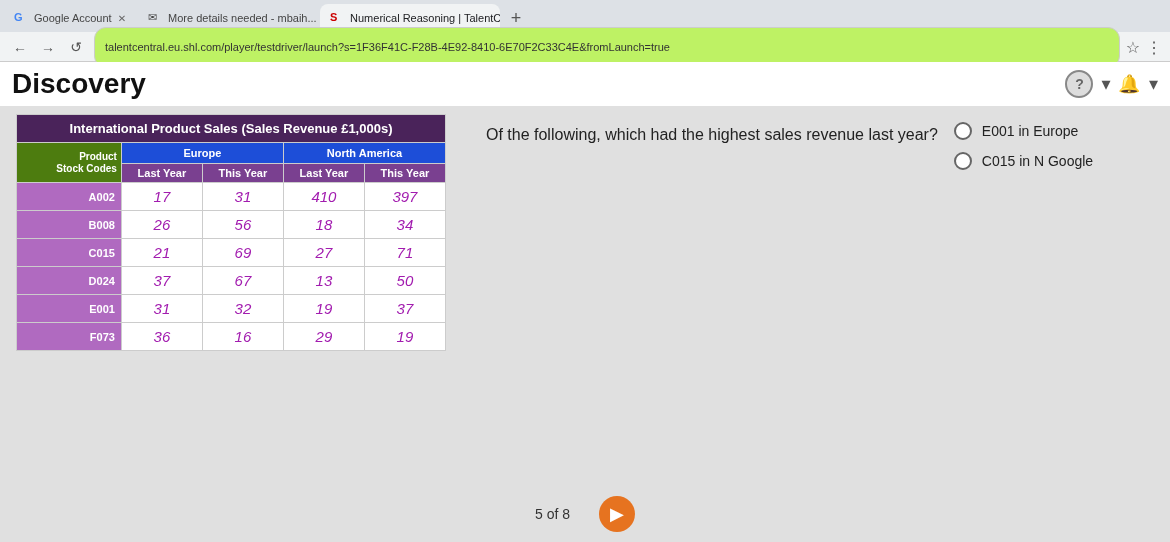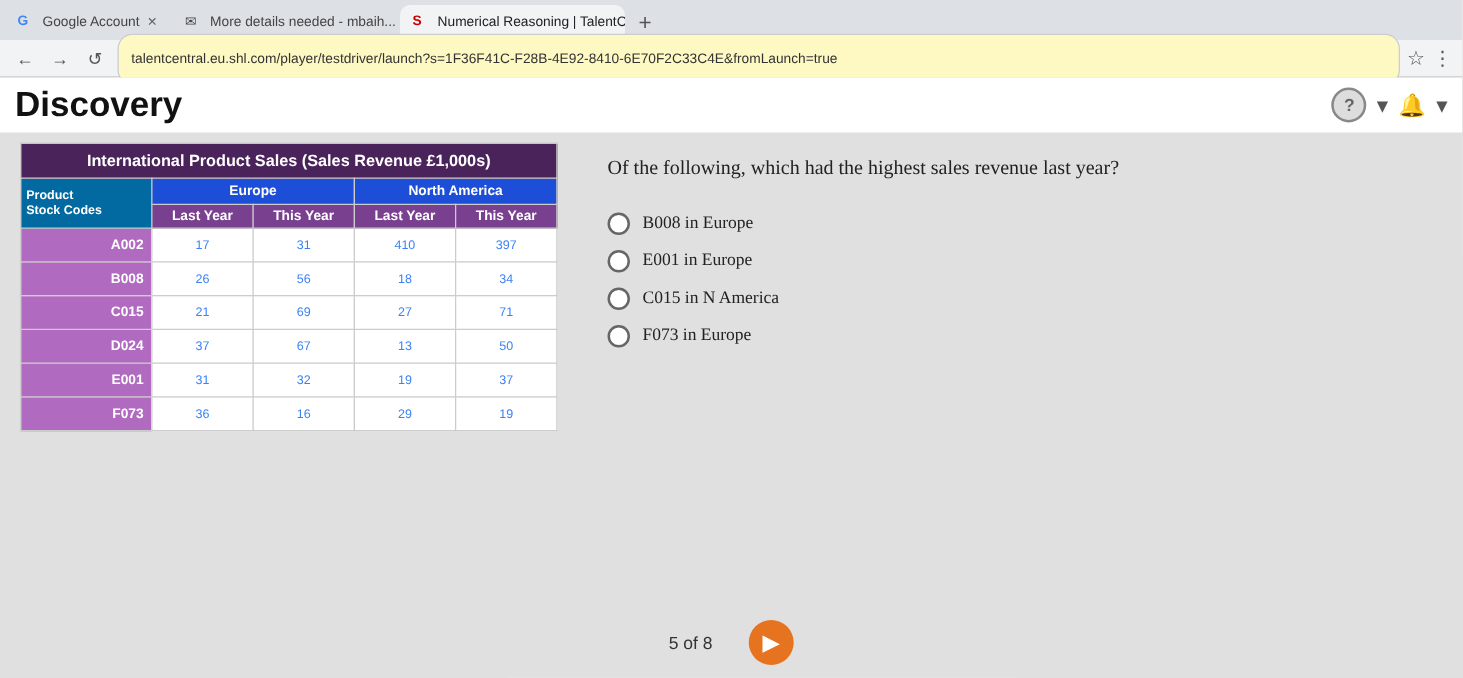--- a/index.html
+++ b/index.html
@@ -94,21 +94,21 @@
       justify-content: center;
       font-size: 14px;
       color: #555;
       cursor: pointer;
       border-radius: 50%;
     }
 
     .address-bar {
       flex: 1;
       height: 41px;
-      background: #fef9c3;
+      background: #bef264;
       border: 1px solid #ccc;
       border-radius: 12px;
       display: flex;
       align-items: center;
       padding: 0 10px;
       font-size: 11px;
       color: #333;
       overflow: hidden;
       white-space: nowrap;
     }
@@ -215,23 +215,23 @@
 
     .sub-header {
       background: #7a4090;
       color: white;
       text-align: center;
       font-size: 11px;
       padding: 3px 2px;
     }
 
     .product-col {
-      background: #0369a1;
-      color: white;
-      text-align: left;
+      background: #4d7c0f;
+      color: white;
+      text-align: right;
       font-size: 10px;
       padding: 3px 4px;
       font-weight: bold;
     }
 
     .data-table td, .data-table th {
       border: 1px solid #ccc;
     }
 
     .row-code {
@@ -239,32 +239,32 @@
       color: white;
       text-align: right;
       font-weight: bold;
       font-size: 11px;
       padding: 7px 6px;
     }
 
     .row-data {
       background: #fff;
       text-align: center;
-      font-size: 10px;
+      font-size: 15px;
       padding: 5px 8px;
-      color: #3b82f6;
+      color: #a21caf;
+      font-style: italic;
     }
 
     
     .question-section {
       flex: 1;
       display: flex;
-      flex-direction: column;
+      flex-direction: row;
       gap: 16px;
-      font-family: Liberation Serif, serif;
     }
 
     .question-text {
       font-size: 16px;
       color: #222;
       font-weight: normal;
       line-height: 1.4;
       margin-top: 10px;
     }
 
@@ -435,35 +435,27 @@
       <td class="row-data">19</td>
     </tr>
           </tbody>
       </table>
     </div>
 
     <div class="question-section">
       <p class="question-text">Of the following, which had the highest sales revenue last year?</p>
       <div class="options-list" id="options-list">
 
-      <div class="option-item">
-      <div class="radio-circle"></div>
-      <span>B008 in Europe</span>
-    </div>
           <div class="option-item">
       <div class="radio-circle"></div>
       <span>E001 in Europe</span>
     </div>
           <div class="option-item">
       <div class="radio-circle"></div>
-      <span>C015 in N America</span>
-    </div>
-          <div class="option-item">
-      <div class="radio-circle"></div>
-      <span>F073 in Europe</span>
+      <span>C015 in N Google</span>
     </div>
         </div>
     </div>
 
   </div>
 
   <div class="page-footer">
     <span>5 of 8</span>
     <div class="next-btn">
       <span>▶</span>

